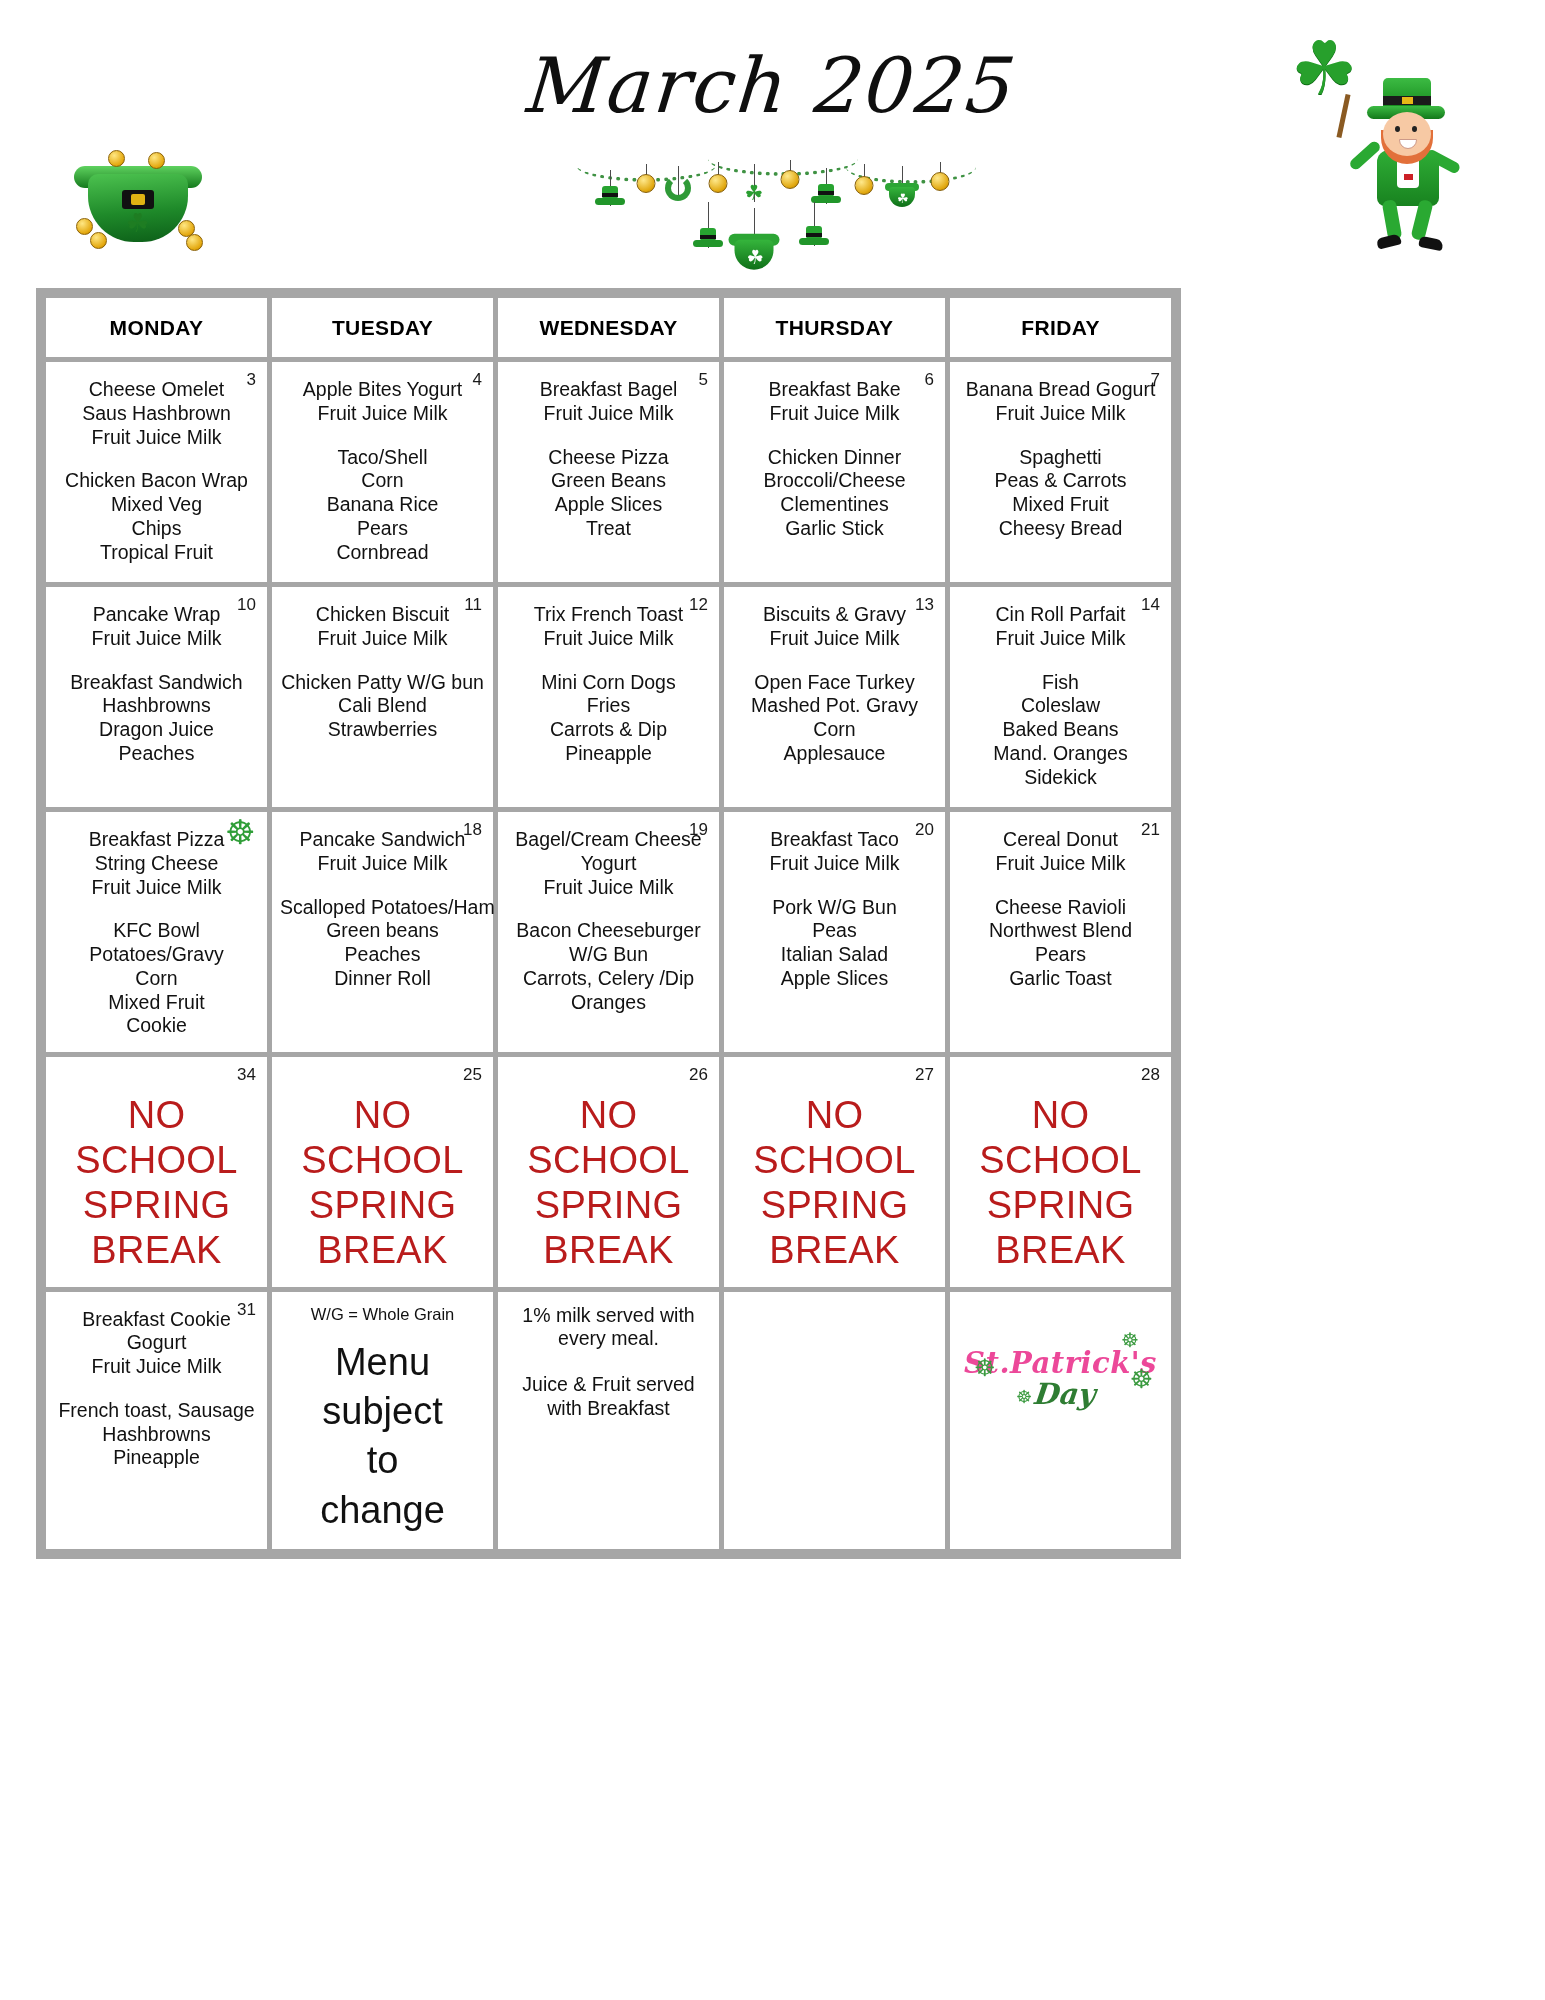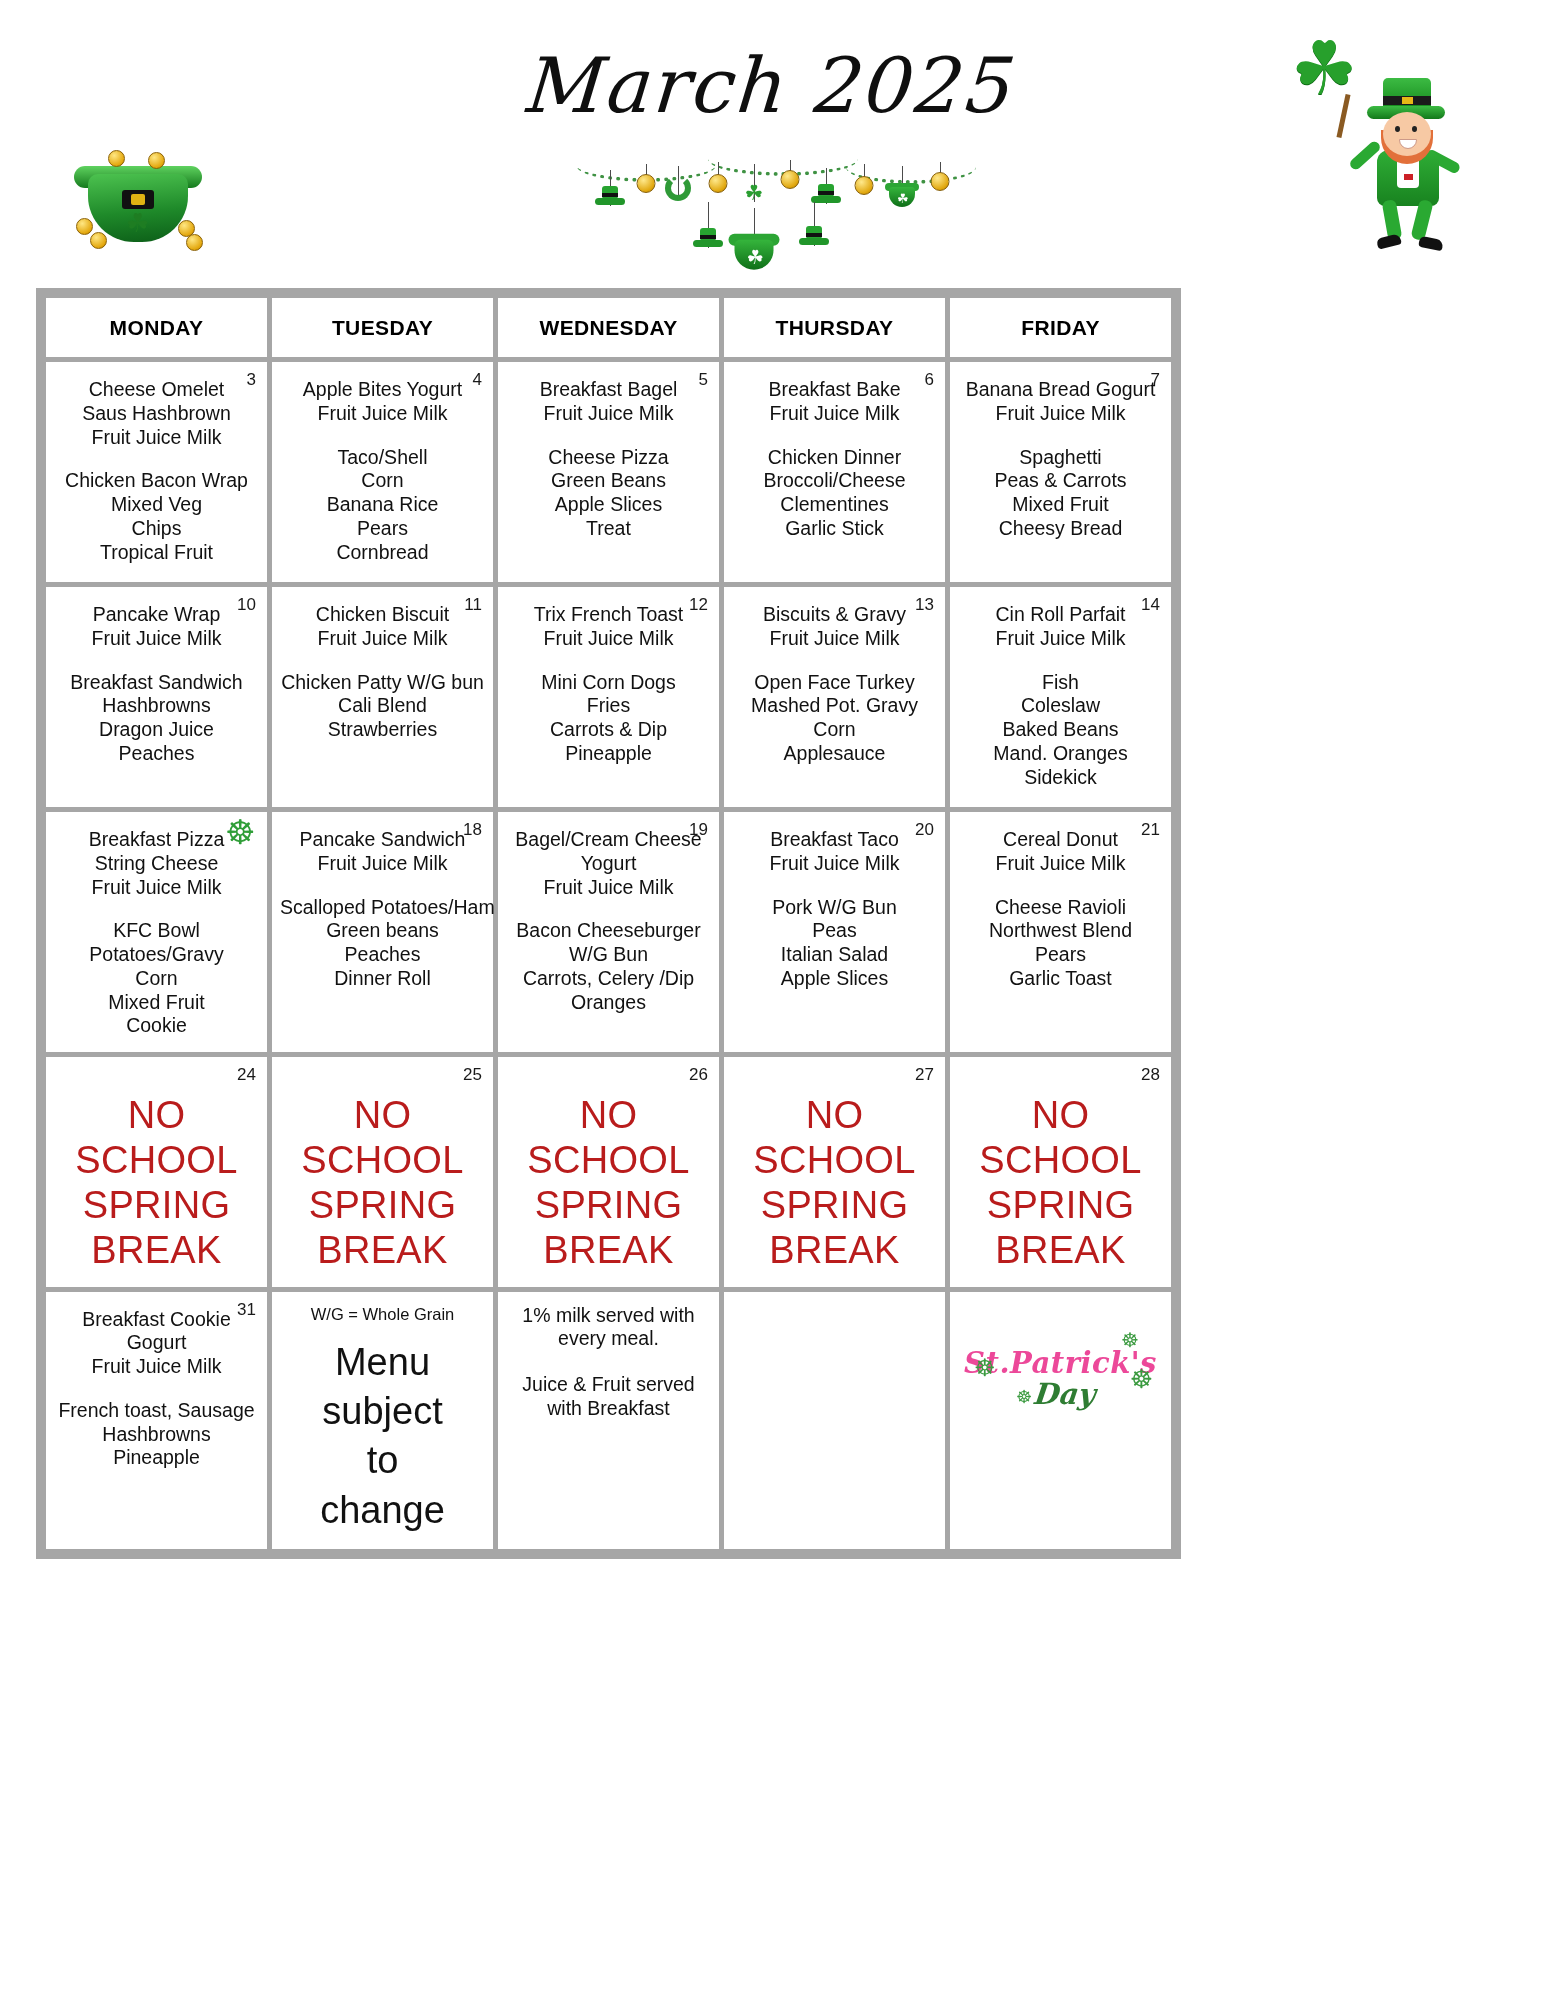--- a/index.html
+++ b/index.html
@@ -731,21 +731,21 @@
               <span class="gap"></span>
               <span class="ln">Cheese Ravioli</span>
               <span class="ln">Northwest Blend</span>
               <span class="ln">Pears</span>
               <span class="ln">Garlic Toast</span>
             </div>
           </td>
         </tr>
         <tr>
           <td class="noschool">
-            <div class="daynum">24</div>
+            <div class="daynum">34</div>
             <div class="cell-lines">
               <span class="ln">NO</span>
               <span class="ln">SCHOOL</span>
               <span class="ln">SPRING</span>
               <span class="ln">BREAK</span>
             </div>
           </td>
           <td class="noschool">
             <div class="daynum">25</div>
             <div class="cell-lines">

